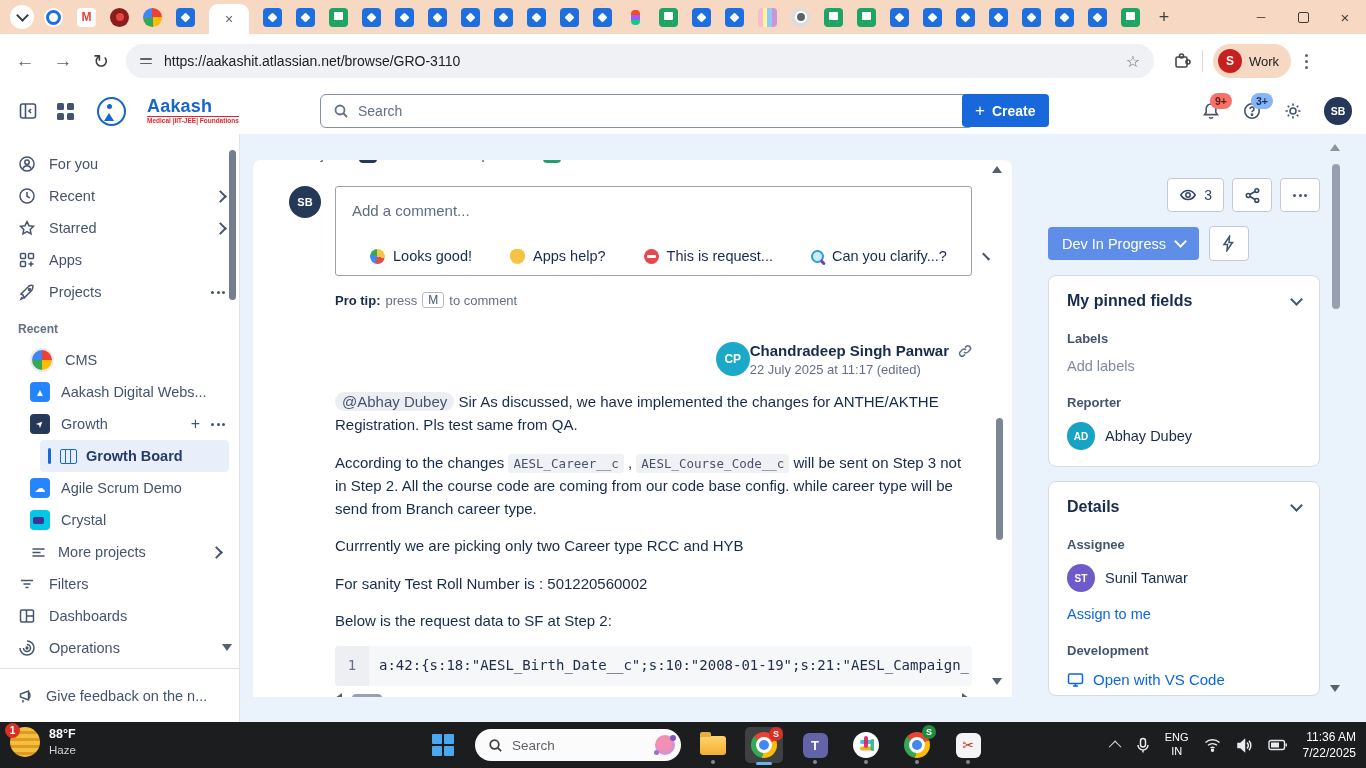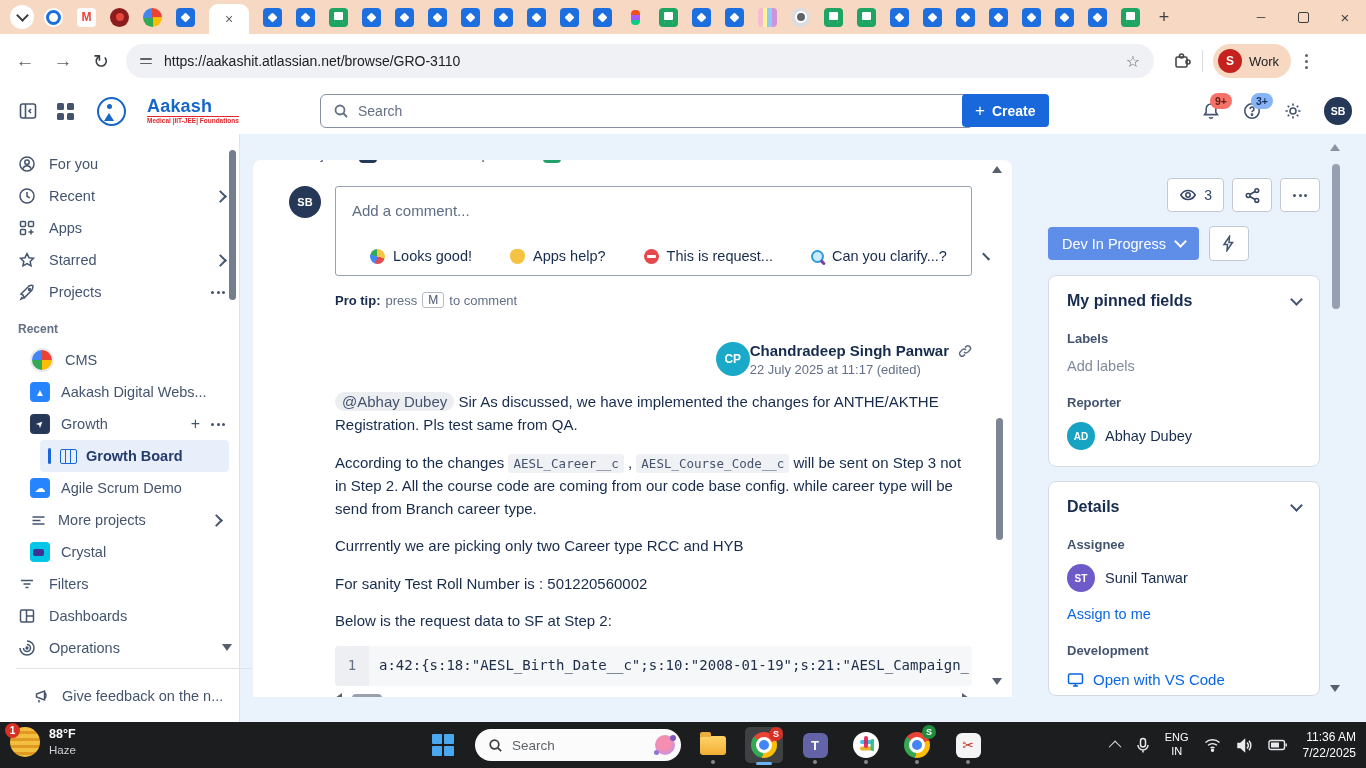--- a/index.html
+++ b/index.html
@@ -101,21 +101,21 @@
     background:#E9EEFB;border-radius:4px;color:#243B6B;font-weight:600;font-size:14.5px;}
   .boardbar{width:3px;height:16px;background:#1868DB;border-radius:2px;}
   .boardicon{width:15px;height:13px;border:1.7px solid #1868DB;border-radius:2px;
     background:linear-gradient(90deg,transparent 0 3.5px,#1868DB 3.5px 5px,transparent 5px 8.5px,#1868DB 8.5px 10px,transparent 10px);}
   .dots{display:flex;gap:2.5px;align-items:center;}
   .dots i{width:3px;height:3px;border-radius:50%;background:#44546F;}
   .plus{color:#44546F;font-size:16px;}
   .sscroll{position:absolute;right:3px;top:16px;width:7px;height:150px;border-radius:4px;background:#747E8E;}
   .sdown{position:absolute;right:7px;top:510px;width:0;height:0;border-left:5px solid transparent;
     border-right:5px solid transparent;border-top:7px solid #57606E;}
-  .sfoot{position:absolute;left:16px;bottom:0;width:100%;height:54px;border-top:1px solid #DFE2E7;
+  .sfoot{position:absolute;left:0;bottom:0;width:100%;height:54px;border-top:1px solid #DFE2E7;
     display:flex;align-items:center;gap:11px;padding-left:18px;box-sizing:border-box;color:#44546F;font-size:14.5px;}
   
   .maincol{flex:1;position:relative;}
   .maincard{position:absolute;top:26px;left:13px;right:18px;bottom:25px;background:#fff;
     border-radius:8px 8px 0 0;padding:0 40px 0 36px;box-sizing:border-box;overflow:hidden;}
   .cliprow{height:14px;overflow:hidden;position:relative;}
   .cliprow .inner{position:absolute;top:-15px;left:10px;display:flex;align-items:center;gap:9px;
     color:#44546F;font-size:14px;white-space:nowrap;}
   .bsq{width:18px;height:18px;border-radius:4px;}
   .bsq.navy{background:#253858;}
@@ -405,34 +405,34 @@
         <svg width="18" height="18" viewBox="0 0 18 18" fill="none" stroke="#44546F" stroke-width="1.5">
           <circle cx="9" cy="9" r="7"></circle>
             <path d="M9 5v4.2l2.8 1.6"></path>
         </svg>
         <span class="slabel">Recent</span>
         <span class="grow"></span>
           <span class="chev right" style="color:#44546F;"></span>
       </div>
       <div class="snav">
         <svg width="18" height="18" viewBox="0 0 18 18" fill="none" stroke="#44546F" stroke-width="1.5">
+          <path d="M9 2.6l2 4.1 4.5.6-3.3 3.1.8 4.4L9 12.7l-4 2.1.8-4.4L2.5 7.3 7 6.7z"></path>
+        </svg>
+        <span class="slabel">Starred</span>
+        <span class="grow"></span>
+          <span class="chev right" style="color:#44546F;"></span>
+      </div>
+      <div class="snav">
+        <svg width="18" height="18" viewBox="0 0 18 18" fill="none" stroke="#44546F" stroke-width="1.5">
           <rect x="2.5" y="2.5" width="5" height="5" rx="1"></rect>
             <rect x="10.5" y="2.5" width="5" height="5" rx="1"></rect>
           <rect x="2.5" y="10.5" width="5" height="5" rx="1"></rect>
             <path d="M13 10.5v5M10.5 13h5"></path>
         </svg>
         <span class="slabel">Apps</span>
-      </div>
-      <div class="snav">
-        <svg width="18" height="18" viewBox="0 0 18 18" fill="none" stroke="#44546F" stroke-width="1.5">
-          <path d="M9 2.6l2 4.1 4.5.6-3.3 3.1.8 4.4L9 12.7l-4 2.1.8-4.4L2.5 7.3 7 6.7z"></path>
-        </svg>
-        <span class="slabel">Starred</span>
-        <span class="grow"></span>
-          <span class="chev right" style="color:#44546F;"></span>
       </div>
       <div class="snav">
         <svg width="18" height="18" viewBox="0 0 18 18" fill="none" stroke="#44546F" stroke-width="1.5">
           <path d="M3 11l8-8c2-1 4-1 4 0s0 2-1 4l-8 8-1-3z"></path>
             <path d="M5 15l-2 1 1-2"></path>
             <circle cx="11.5" cy="6.5" r="1"></circle>
         </svg>
         <span class="slabel">Projects</span>
         <span class="grow"></span>
           <span class="dots">
@@ -468,30 +468,30 @@
       <div class="boarditem">
         <span class="boardbar"></span>
         <span class="boardicon"></span>
         <span>Growth Board</span>
       </div>
       <div class="proj">
         <span class="pavsq pav-agile">☁</span>
         <span class="slabel">Agile Scrum Demo</span>
       </div>
       <div class="proj">
+        <span class="pavsq pav-crystal"></span>
+        <span class="slabel">Crystal</span>
+      </div>
+      <div class="proj">
         <svg width="17" height="17" viewBox="0 0 17 17" fill="none" stroke="#44546F" stroke-width="1.5">
           <path d="M2.5 5h12M2.5 8.5h8M2.5 12h12"></path>
         </svg>
         <span class="slabel">More projects</span>
         <span class="grow" style="flex:1;"></span>
           <span class="chev right" style="color:#44546F;margin-right:4px;"></span>
-      </div>
-      <div class="proj">
-        <span class="pavsq pav-crystal"></span>
-        <span class="slabel">Crystal</span>
       </div>
       <div class="snav">
         <svg width="18" height="18" viewBox="0 0 18 18" fill="none" stroke="#44546F" stroke-width="1.5">
           <path d="M3 5.5h12M5.5 9h7M7.5 12.5h3"></path>
         </svg>
         <span class="slabel">Filters</span>
       </div>
       <div class="snav">
         <svg width="18" height="18" viewBox="0 0 18 18" fill="none" stroke="#44546F" stroke-width="1.5">
           <rect x="2.5" y="3" width="13" height="12" rx="1.5"></rect>

